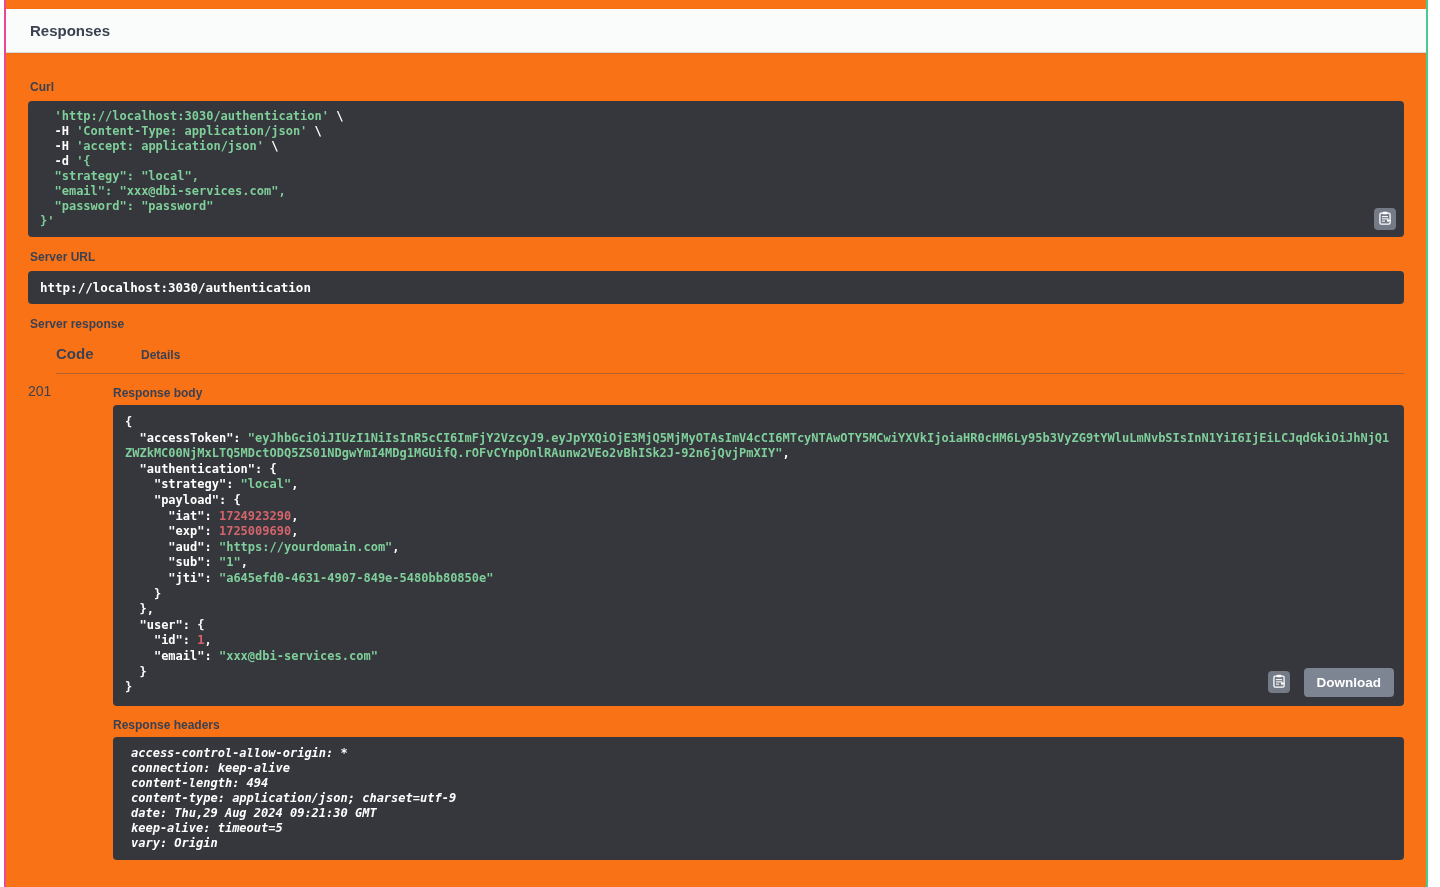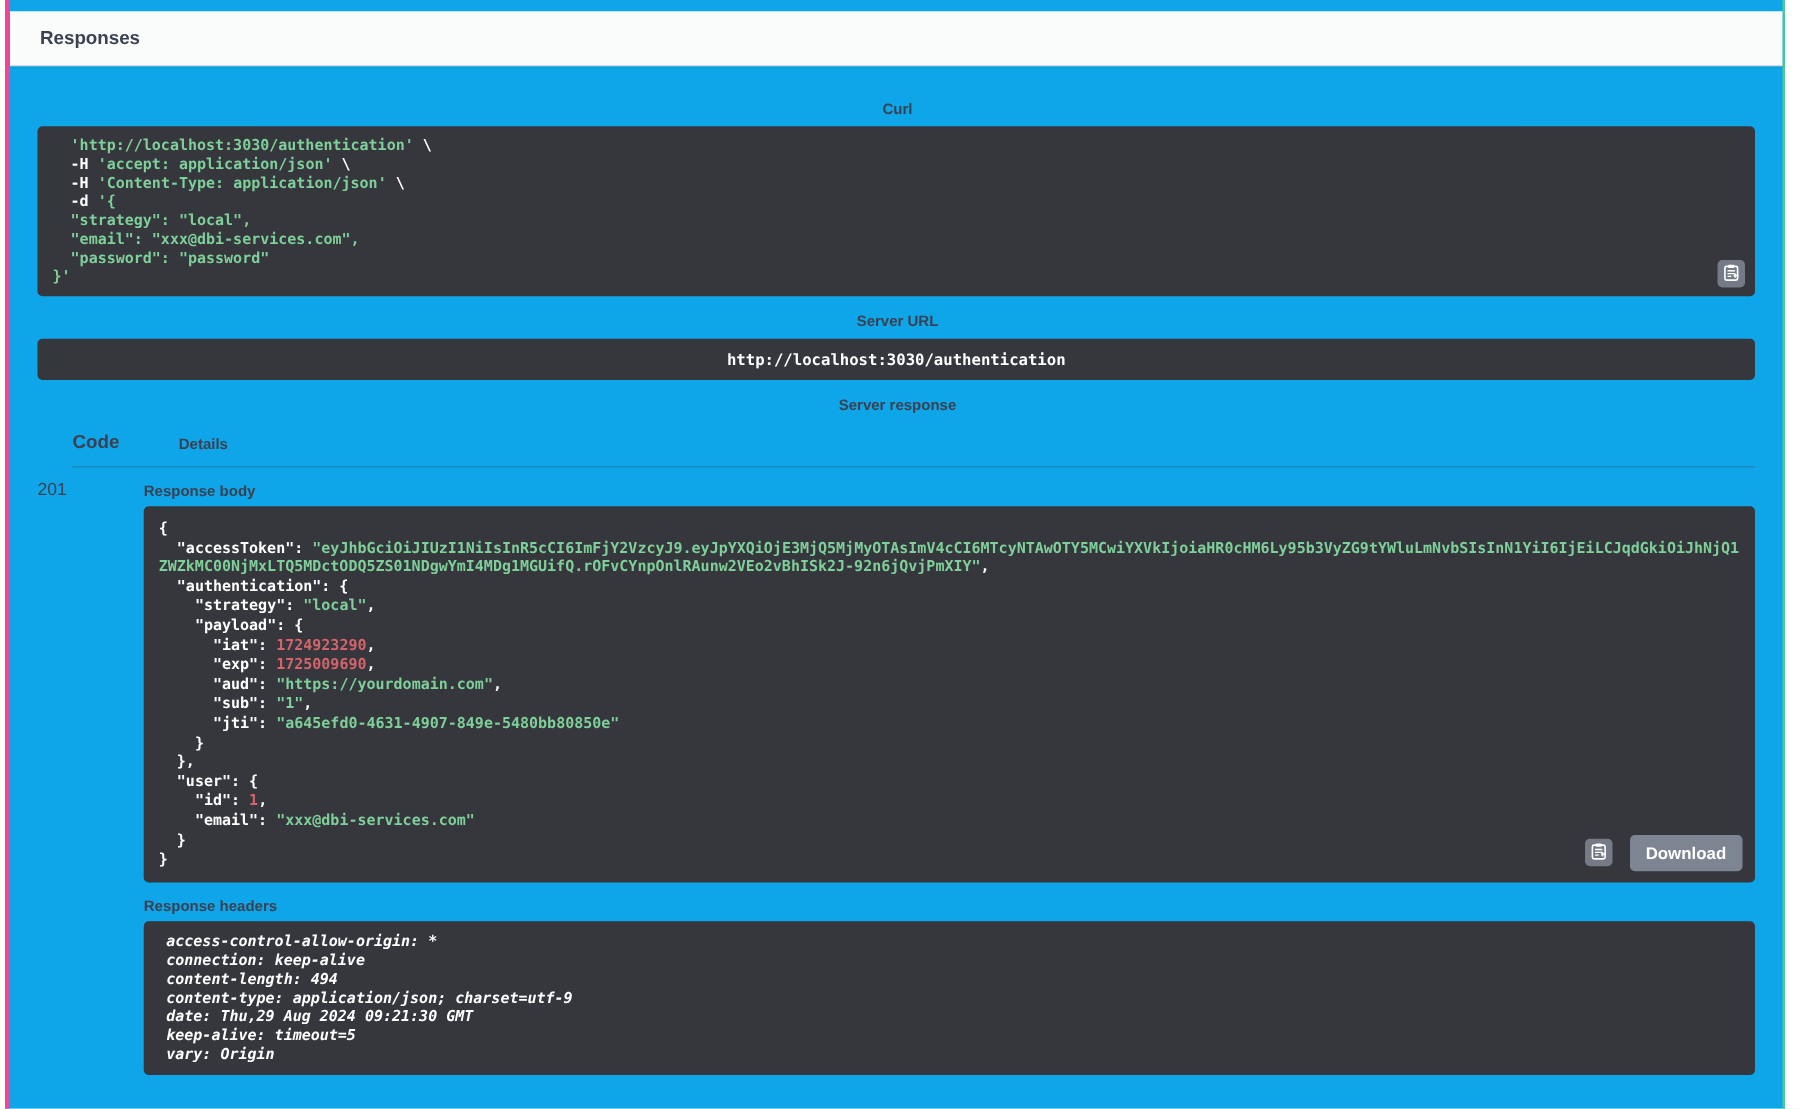--- a/index.html
+++ b/index.html
@@ -3,41 +3,41 @@
 <meta charset="utf-8">
 <style>
   * { margin: 0; padding: 0; box-sizing: border-box; }
   html, body { width: 1440px; height: 887px; }
   body { background: #ffffff; font-family: "Liberation Sans", sans-serif; }
 
   .page { position: relative; width: 1440px; height: 887px; overflow: hidden; background: #ffffff; }
 
   .opblock {
     position: absolute; top: 0; bottom: 0; left: 4px; right: 12px;
-    background: #0ea5e9;
-    border-left: 4px solid #ec4899;
+    background: #f97316;
+    border-left: 2px solid #ec4899;
     border-right: 2px solid #49cc90;
   }
 
   .section-header {
     margin-top: 9px;
     height: 44px;
     background: #fafcfb;
     border-bottom: 1px solid rgba(59,65,81,.18);
     box-shadow: 0 1px 2px rgba(0,0,0,.06);
     display: flex; align-items: center;
     padding: 0 24px;
   }
   .section-header h4 { font-size: 15px; font-weight: bold; color: #3b4151; }
 
   .opblock-body { padding: 0 22px; }
 
   .block-label {
     font-size: 12px; font-weight: bold; color: #3b4151;
-    margin-top: 27px; margin-bottom: 7px; padding-left: 2px; text-align: center;
+    margin-top: 27px; margin-bottom: 7px; padding-left: 2px;
   }
   .block-label.tight { margin-top: 13px; }
 
   .code-wrap {
     position: relative;
     background: #35373c;
     border-radius: 4px;
     color: #ffffff;
     font-family: "DejaVu Sans Mono", "Liberation Mono", monospace;
     font-size: 12px;
@@ -51,21 +51,21 @@
   .body-block .code-line { line-height: 15.6px; }
 
   .tk-p { color: #ffffff; }
   .tk-s { color: #7fcf9a; }
   .tk-n { color: #d4646c; }
 
   .url-block {
     background: #35373c; border-radius: 4px;
     padding: 9px 12px;
   }
-  .url-block .code-line { font-family: "DejaVu Sans Mono", "Liberation Mono", monospace; font-size: 12.5px; font-weight: bold; color: #fff; white-space: pre; text-align: center; }
+  .url-block .code-line { font-family: "DejaVu Sans Mono", "Liberation Mono", monospace; font-size: 12.5px; font-weight: bold; color: #fff; white-space: pre; }
 
   .icon-btn {
     width: 22px; height: 22px;
     background: #747b87; border: none; border-radius: 4px;
     display: flex; align-items: center; justify-content: center;
     cursor: pointer; padding: 0;
   }
   .curl-copy { position: absolute; right: 8px; bottom: 7px; }
 
   .resp-table { margin-top: 14px; }
@@ -108,22 +108,22 @@
     <div class="section-header">
       <h4>Responses</h4>
     </div>
 
     <div class="opblock-body">
 
       <div class="block-label">Curl</div>
       <div class="code-wrap">
         <div class="code-area">
             <div class="code-line"><span class="tk-p">  </span><span class="tk-s">'http://localhost:3030/authentication'</span><span class="tk-p"> \</span></div>
+            <div class="code-line"><span class="tk-p">  -H </span><span class="tk-s">'Content-Type: application/json'</span><span class="tk-p"> \</span></div>
             <div class="code-line"><span class="tk-p">  -H </span><span class="tk-s">'accept: application/json'</span><span class="tk-p"> \</span></div>
-            <div class="code-line"><span class="tk-p">  -H </span><span class="tk-s">'Content-Type: application/json'</span><span class="tk-p"> \</span></div>
             <div class="code-line"><span class="tk-p">  -d </span><span class="tk-s">'{</span></div>
             <div class="code-line"><span class="tk-s">  "strategy": "local",</span></div>
             <div class="code-line"><span class="tk-s">  "email": "xxx@dbi-services.com",</span></div>
             <div class="code-line"><span class="tk-s">  "password": "password"</span></div>
             <div class="code-line"><span class="tk-s">}'</span></div>
           </div>
         <button class="icon-btn curl-copy">
           <span>
             <svg width="14" height="14" viewBox="0 0 16 16">
               <rect x="2.2" y="2.4" width="11.6" height="12.6" rx="1.5" fill="none" stroke="#ffffff" stroke-width="1.5"></rect>

